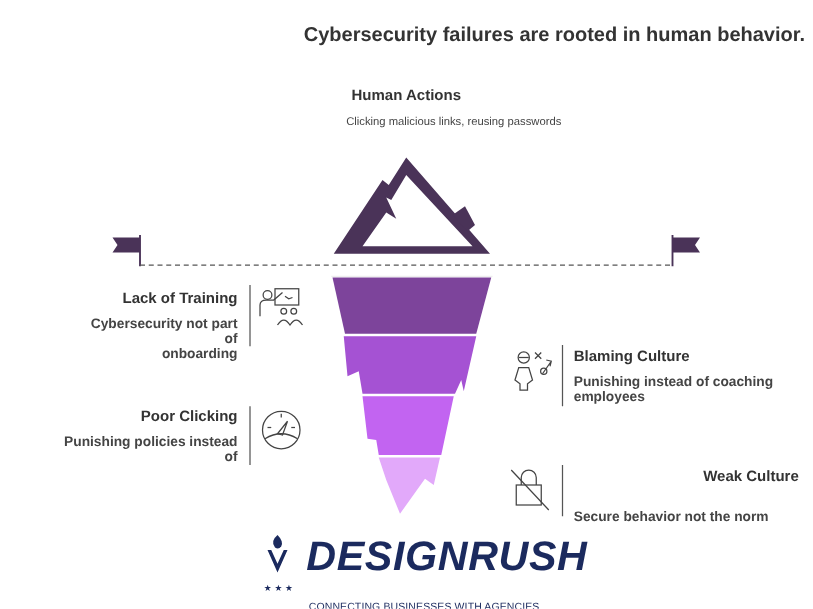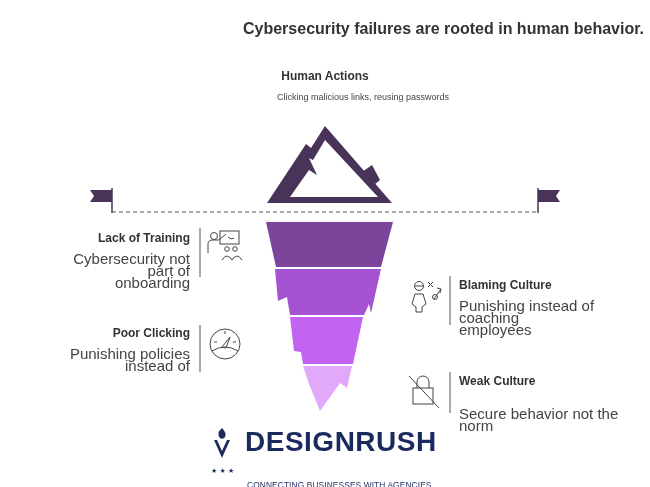--- a/index.html
+++ b/index.html
@@ -2,23 +2,23 @@
 <html><head>
 <meta charset="utf-8">
 <style>
   html,body{margin:0;padding:0;background:#ffffff;}
   body{width:650px;height:487px;position:relative;overflow:hidden;font-family:"Liberation Sans",sans-serif;color:#3a3a3a;}
   .abs{position:absolute;}
   .title{left:0;width:644px;top:20px;text-align:right;font-weight:bold;font-size:16px;color:#333;}
   .ha-title{left:225px;width:200px;top:69px;text-align:center;font-weight:bold;font-size:12px;color:#333;}
   .ha-desc{left:235px;width:180px;top:91px;text-align:center;font-size:9px;line-height:12px;color:#444;margin-left:38px;}
   .h{font-weight:bold;font-size:12px;color:#333;}
-  .d{font-size:15px;line-height:12px;color:#444;}
+  .d{font-size:11px;line-height:12px;color:#444;font-weight:bold;}
   .right-align{text-align:right;}
-  .logo-name{font-weight:bold;font-size:28px;color:#1b2a5e;letter-spacing:0.5px;}
+  .logo-name{font-weight:bold;font-size:33px;color:#1b2a5e;letter-spacing:0.5px;font-style:italic;}
   .logo-tag{font-size:8.4px;color:#1b2a5e;letter-spacing:0.1px;margin-top:20px;}
 </style>
 </head>
 <body>
 
 <div class="abs title">Cybersecurity failures are rooted in human behavior.</div>
 
 <div class="abs ha-title">Human Actions</div>
 <div class="abs ha-desc">Clicking malicious links, reusing passwords</div>
 
@@ -103,17 +103,17 @@
 <div class="abs d right-align" style="left:50px;width:140px;top:348px;">
   <div>Punishing policies instead of</div>
 </div>
 
 <div class="abs h" style="left:459px;width:180px;top:278px;">Blaming Culture</div>
 <div class="abs d" style="left:459px;width:180px;top:300px;">
   <div>Punishing instead of coaching</div>
   <div>employees</div>
 </div>
 
-<div class="abs h" style="left:459px;width:180px;top:374px;">Weak Culture</div>
+<div class="abs h" style="left:459px;width:180px;top:374px;text-align:right;">Weak Culture</div>
 <div class="abs d" style="left:459px;width:180px;top:408px;">Secure behavior not the norm</div>
 
 <div class="abs logo-name" style="left:245px;top:426px;">DESIGNRUSH</div>
 <div class="abs logo-tag" style="left:247px;top:460px;">CONNECTING BUSINESSES WITH AGENCIES</div>
 
 </body></html>

